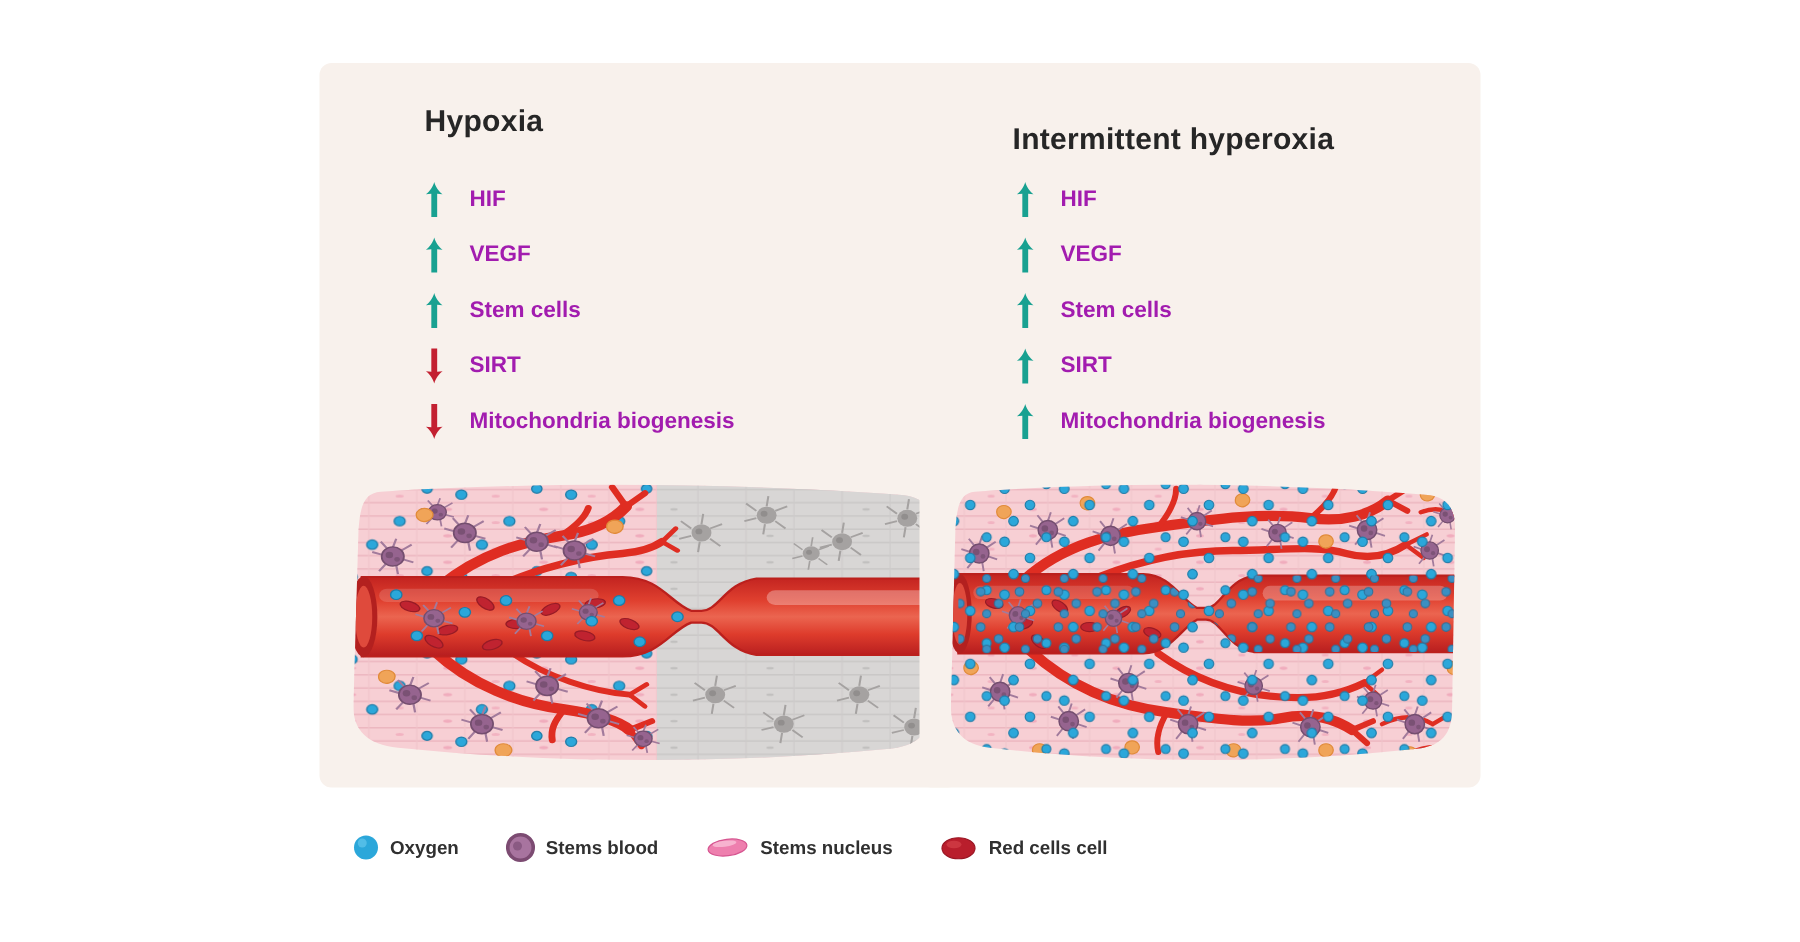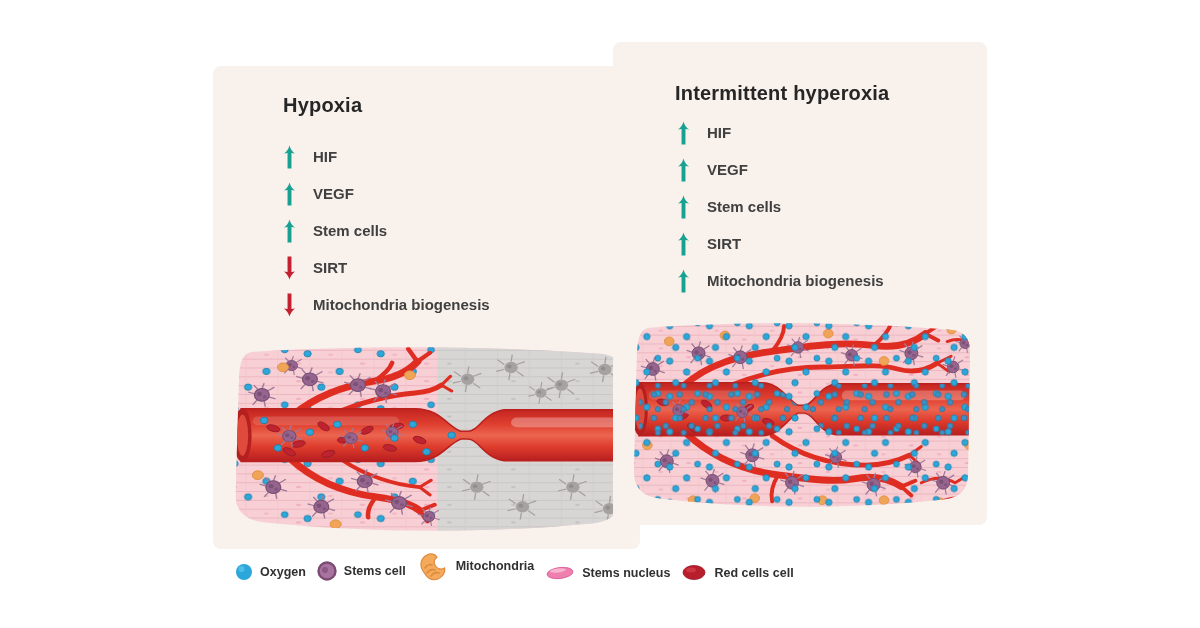--- a/index.html
+++ b/index.html
@@ -4,40 +4,40 @@
 <style>
   html,body{margin:0;padding:0;}
   body{
     width:1200px;height:628px;position:relative;overflow:hidden;
     background:#ffffff;
     font-family:"Liberation Sans", sans-serif;
   }
   .panel{
     position:absolute;top:42px;height:483px;background:#f8f1ec;border-radius:8px;
   }
-  .panel-left{left:213px;width:427px;margin-top:24px;}
+  .panel-left{left:213px;width:427px;}
   .panel-right{left:613px;width:374px;}
   .title{
     position:absolute;margin:0;font-size:20px;font-weight:bold;color:#262626;letter-spacing:.2px;
   }
   .panel-left .title{left:70px;top:28px;}
   .panel-right .title{left:62px;top:40px;}
   .factors{position:absolute;top:72px;left:0;margin:0;padding:0;list-style:none;width:100%;}
   .row{height:37px;display:flex;align-items:center;}
   .panel-left .row{padding-left:70px;}
   .panel-right .row{padding-left:64px;}
   .arrow{width:13px;height:26px;display:inline-flex;color:#18a191;flex:0 0 auto;}
   .arrow svg{width:100%;height:100%;}
   .arrow[data-dir="down"]{transform:rotate(180deg);color:#c32031;}
-  .label{margin-left:17px;font-size:15px;font-weight:600;color:#404040;white-space:nowrap;}
+  .label{margin-left:17px;font-size:15px;font-weight:600;color:#a21caf;white-space:nowrap;}
   .illus{position:absolute;left:10px;right:10px;top:276px;bottom:5px;}
   .illus svg{width:100%;height:100%;display:block;}
   .legend{
     position:absolute;left:235px;top:549px;height:32px;
-    display:flex;align-items:flex-end;gap:11px;
+    display:flex;align-items:center;gap:31px;
   }
   .legend-item{display:flex;align-items:center;gap:7px;}
   .legend-label{font-size:12.5px;font-weight:600;color:#303030;white-space:nowrap;}
   .licon{display:inline-flex;}
   .hiddefs{position:absolute;width:0;height:0;}
 </style>
 </head>
 <body>
 
 <svg class="hiddefs" aria-hidden="true">
@@ -387,30 +387,21 @@
       </span>
       <span class="legend-label">Oxygen</span>
     </div>
     <div class="legend-item">
       <span class="licon">
         <svg width="20" height="20" viewBox="0 0 20 20">
             <circle cx="10" cy="10" r="8.5" fill="#a8749f" stroke="#7c4b72" stroke-width="2.4"></circle>
             <circle cx="8" cy="9" r="3" fill="#8a5a83"></circle>
           </svg>
       </span>
-      <span class="legend-label">Stems cell</span>
-    </div>
-    <div class="legend-item">
-      <span class="licon">
-        <svg width="32" height="30" viewBox="0 0 32 30">
-          <path d="M6,20 C2,14 4,7 10,4 C14,2 18,3 20,6 C17,8.5 16.5,12 18.5,15 C20.5,18 24.5,19 27.5,17 C28.5,21 26,26 21,28 C13.5,30.5 9.5,26 6,20 Z" fill="#f3aa5c" stroke="#e08a3c" stroke-width="1.2"></path>
-          <path d="M8,17 C10,14 13,13 15,14 M10,22 C12,19 15,18 18,19 M14,25 C16,22 19,21 22,22" stroke="#e08a3c" stroke-width="1.6" fill="none" stroke-linecap="round"></path>
-        </svg>
-      </span>
-      <span class="legend-label">Mitochondria</span>
+      <span class="legend-label">Stems blood</span>
     </div>
     <div class="legend-item">
       <span class="licon">
         <svg width="30" height="16" viewBox="0 0 30 16">
           <ellipse cx="15" cy="8" rx="13" ry="5.5" fill="#ee7fae" stroke="#d65590" stroke-width="0.8" transform="rotate(-7 15 8)"></ellipse>
           <ellipse cx="13" cy="5.5" rx="8" ry="2" fill="#f7b3cf" transform="rotate(-7 13 5.5)"></ellipse>
         </svg>
       </span>
       <span class="legend-label">Stems nucleus</span>
     </div>

